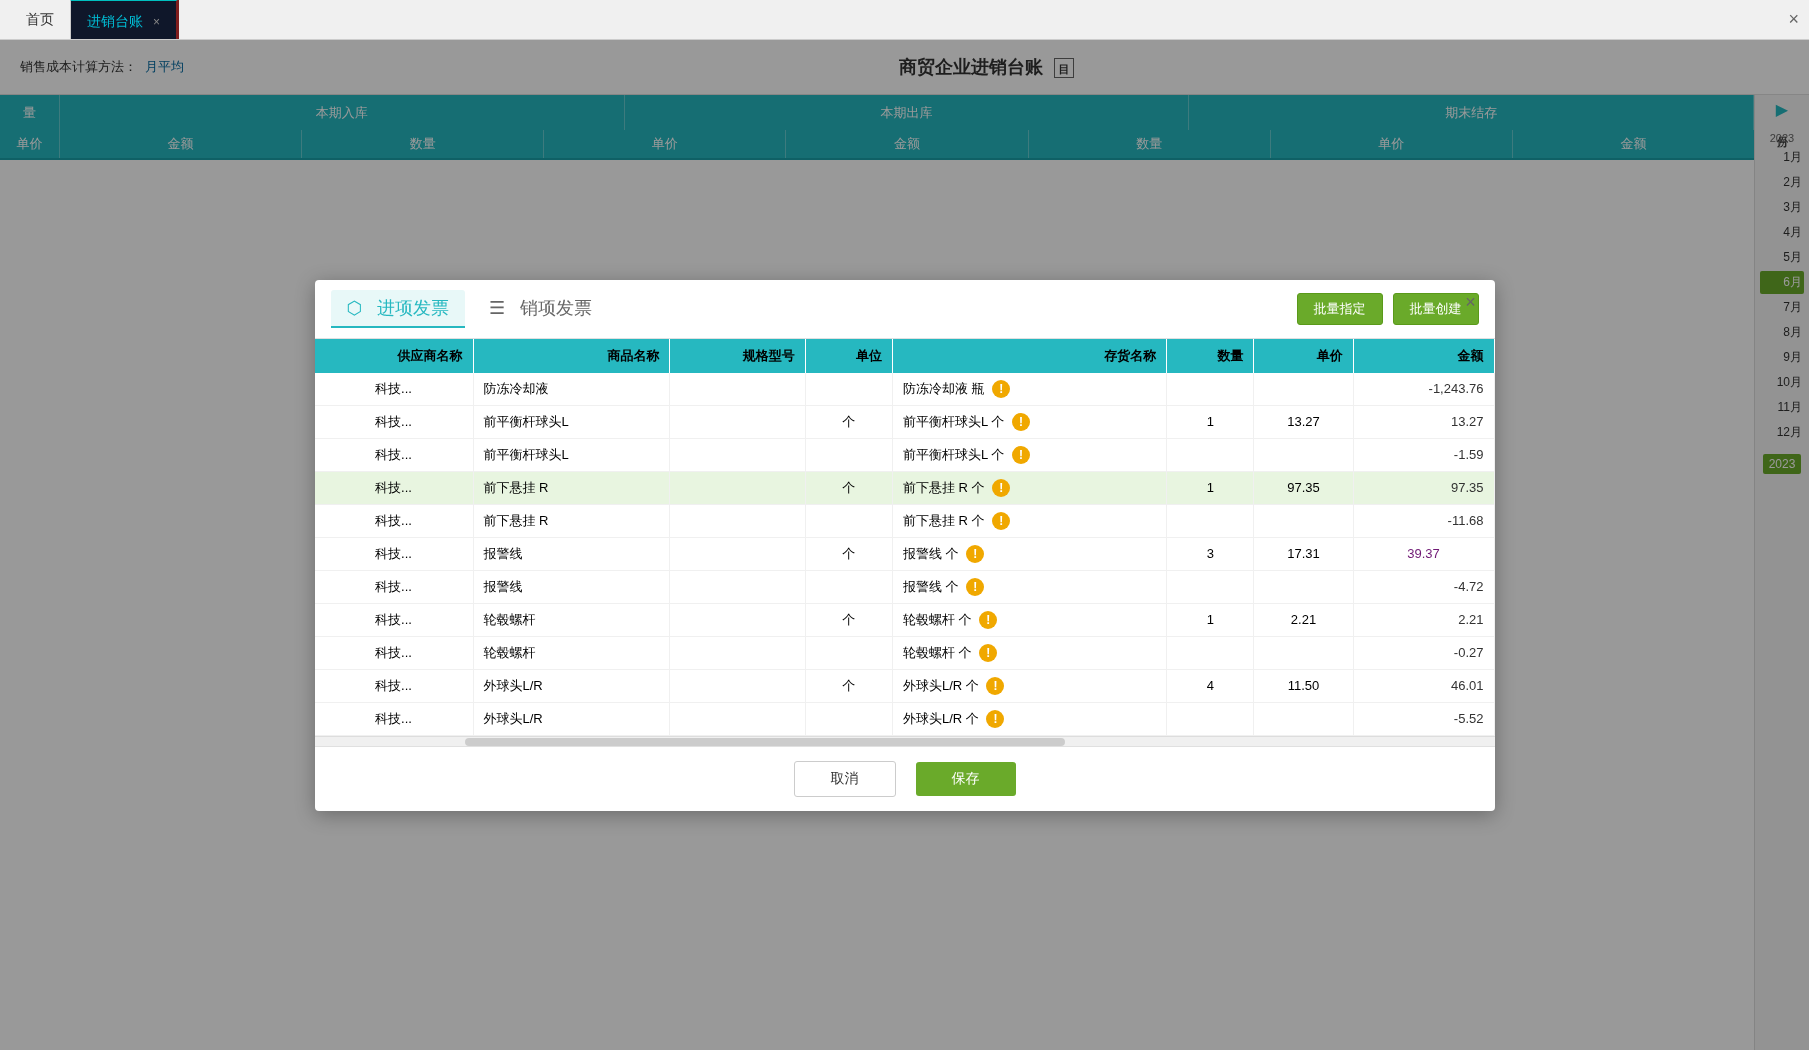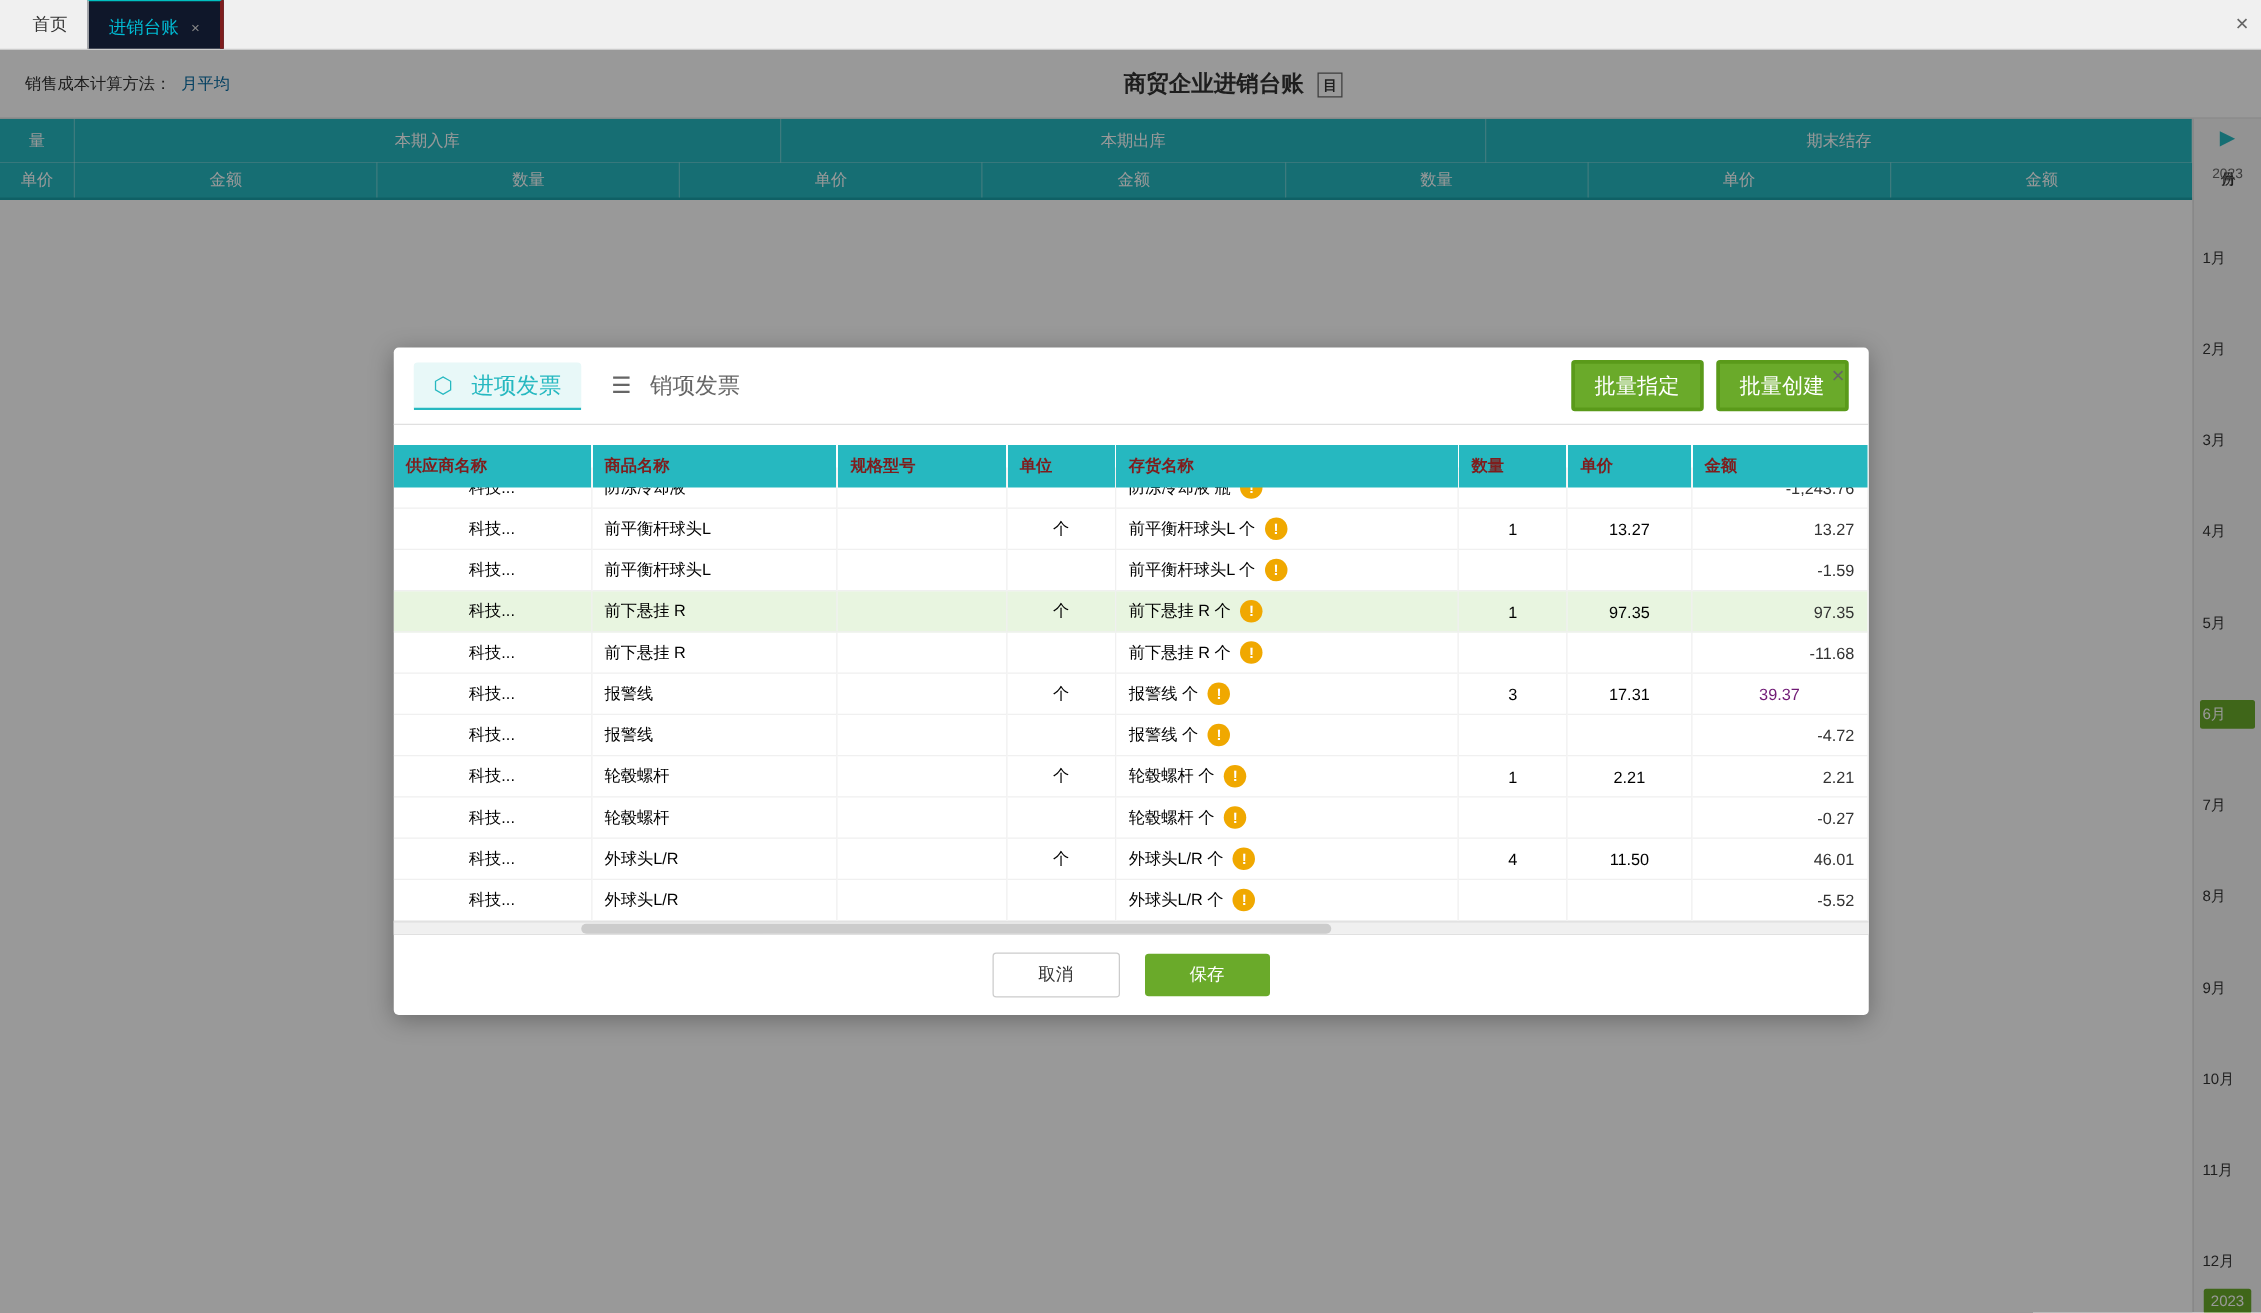--- a/index.html
+++ b/index.html
@@ -151,26 +151,25 @@
     }
     .month-items {
       display: flex;
       flex-direction: column;
       align-items: center;
       gap: 2px;
     }
     .month-item {
       width: 44px;
       padding: 3px 2px;
-      text-align: left;
+      text-align: right;
       font-size: 12px;
       cursor: pointer;
       border-radius: 2px;
       color: #333;
-      margin-top: 48px;
     }
     .month-item.active {
       background: #6aaa2a;
       color: #fff;
     }
     .month-year {
       font-size: 11px;
       color: #666;
       margin-bottom: 2px;
     }
@@ -221,22 +220,22 @@
     }
     .modal-header-actions {
       margin-left: auto;
       display: flex;
       gap: 10px;
     }
     .btn-batch {
       padding: 6px 16px;
       border-radius: 3px;
       cursor: pointer;
-      font-size: 17px;
-      border: 3px solid #000000;
+      font-size: 13px;
+      border: 1px solid #000000;
     }
     .btn-batch-assign {
       background: #6aaa2a;
       color: #fff;
       border-color: #5a9a1a;
     }
     .btn-batch-create {
       background: #6aaa2a;
       color: #fff;
       border-color: #5a9a1a;
@@ -259,27 +258,27 @@
       overflow-y: auto;
       overflow-x: hidden;
       flex: 1;
     }
     .modal-table {
       width: 100%;
       border-collapse: collapse;
     }
     .modal-table thead th {
       background: #26b8c0;
-      color: #7f1d1d;
+      color: #000000;
       padding: 8px 10px;
       font-size: 13px;
-      text-align: left;
+      text-align: right;
       border-right: 1px solid rgba(255,255,255,0.3);
       position: sticky;
-      top: 16px;
+      top: 0;
     }
     .modal-table tbody tr {
       border-bottom: 1px solid #f0f0f0;
     }
     .modal-table tbody tr.highlight {
       background: #e8f5e0;
     }
     .modal-table tbody td {
       padding: 7px 10px;
       font-size: 13px;

